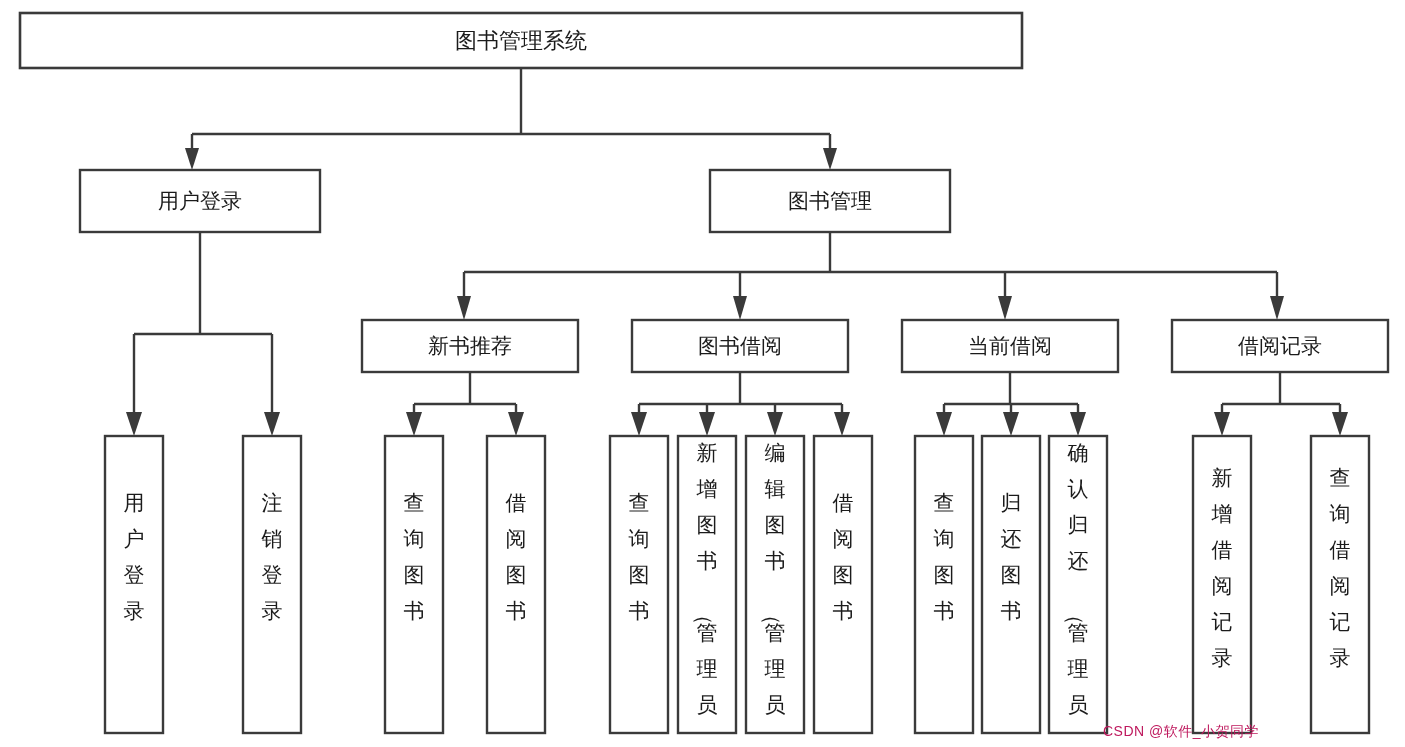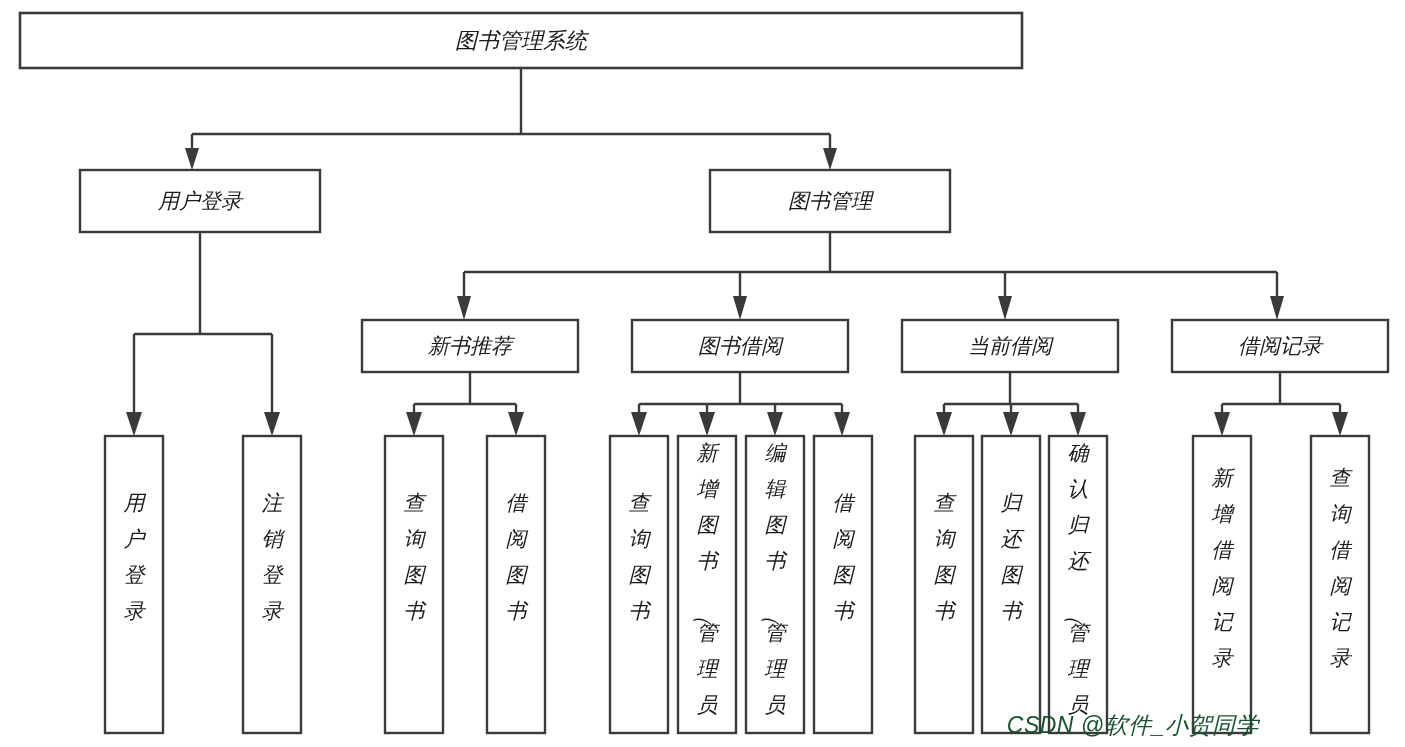--- a/index.html
+++ b/index.html
@@ -13,21 +13,20 @@
     font-family: "Liberation Sans", "DejaVu Sans", sans-serif;
     overflow: hidden;
     position: relative;
   }
   #diagram-root {
     position: absolute;
     left: 0;
     top: 0;
     width: 1267px;
     height: 747px;
-    font-style: italic;
   }
   .node-rect {
     fill: #ffffff;
     stroke: #3a3a3a;
     stroke-width: 2.4;
   }
   .node-rect-root {
     fill: #ffffff;
     stroke: #3a3a3a;
     stroke-width: 2.6;
@@ -55,22 +54,22 @@
     font-family: "Liberation Sans", "DejaVu Sans", sans-serif;
     fill: #1b1b1b;
     font-size: 21px;
     text-anchor: middle;
   }
   .watermark {
     position: absolute;
     right: 8px;
     bottom: 6px;
     font-family: "Liberation Sans", "DejaVu Sans", sans-serif;
-    font-size: 23px;
-    color: #14532d;
+    font-size: 14px;
+    color: #be185d;
     letter-spacing: 0.5px;
     white-space: nowrap;
     pointer-events: none;
   }
 </style>
 </head>
 <body>
 
 <div id="diagram-root">
   <svg width="1405" height="747" viewBox="0 0 1405 747" xmlns="http://www.w3.org/2000/svg">

